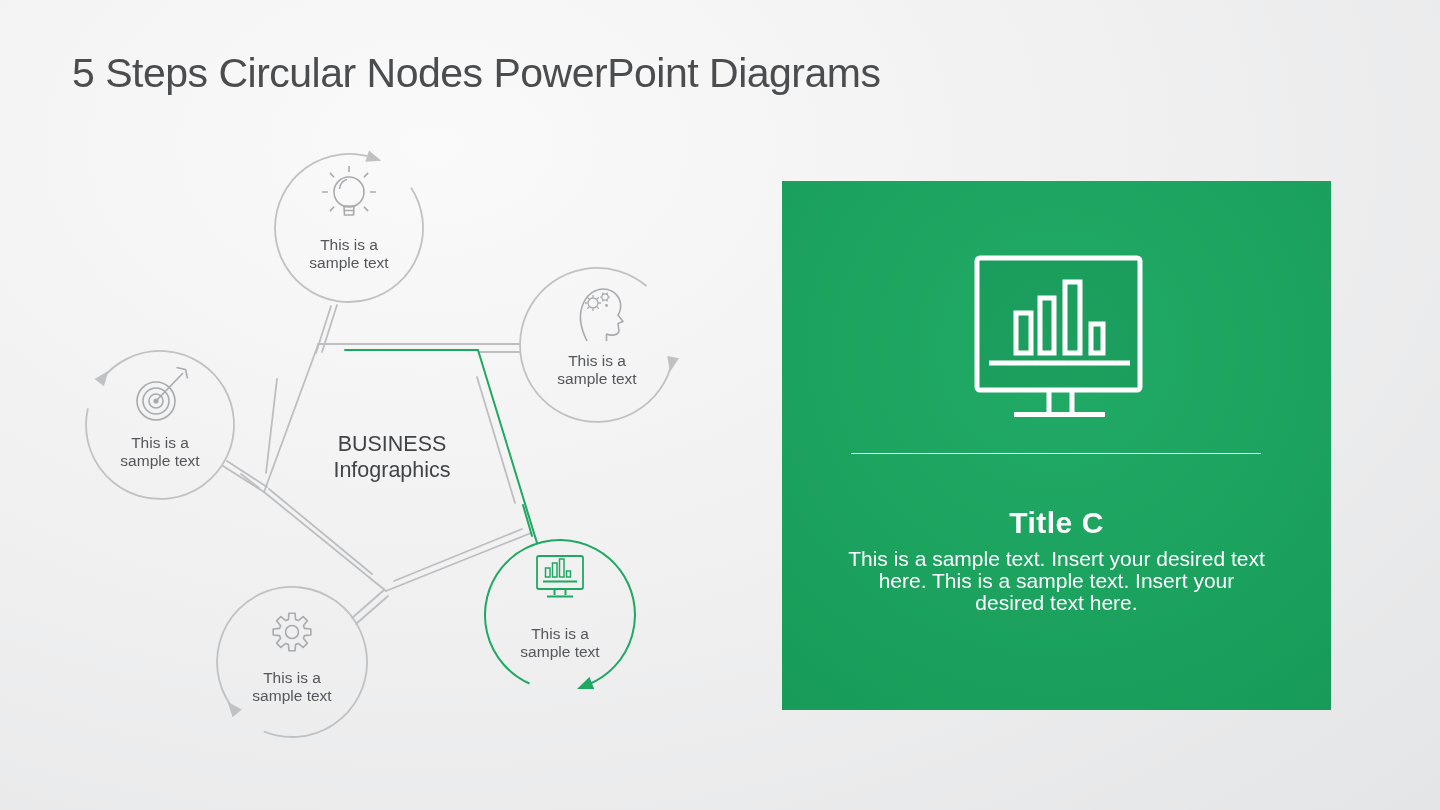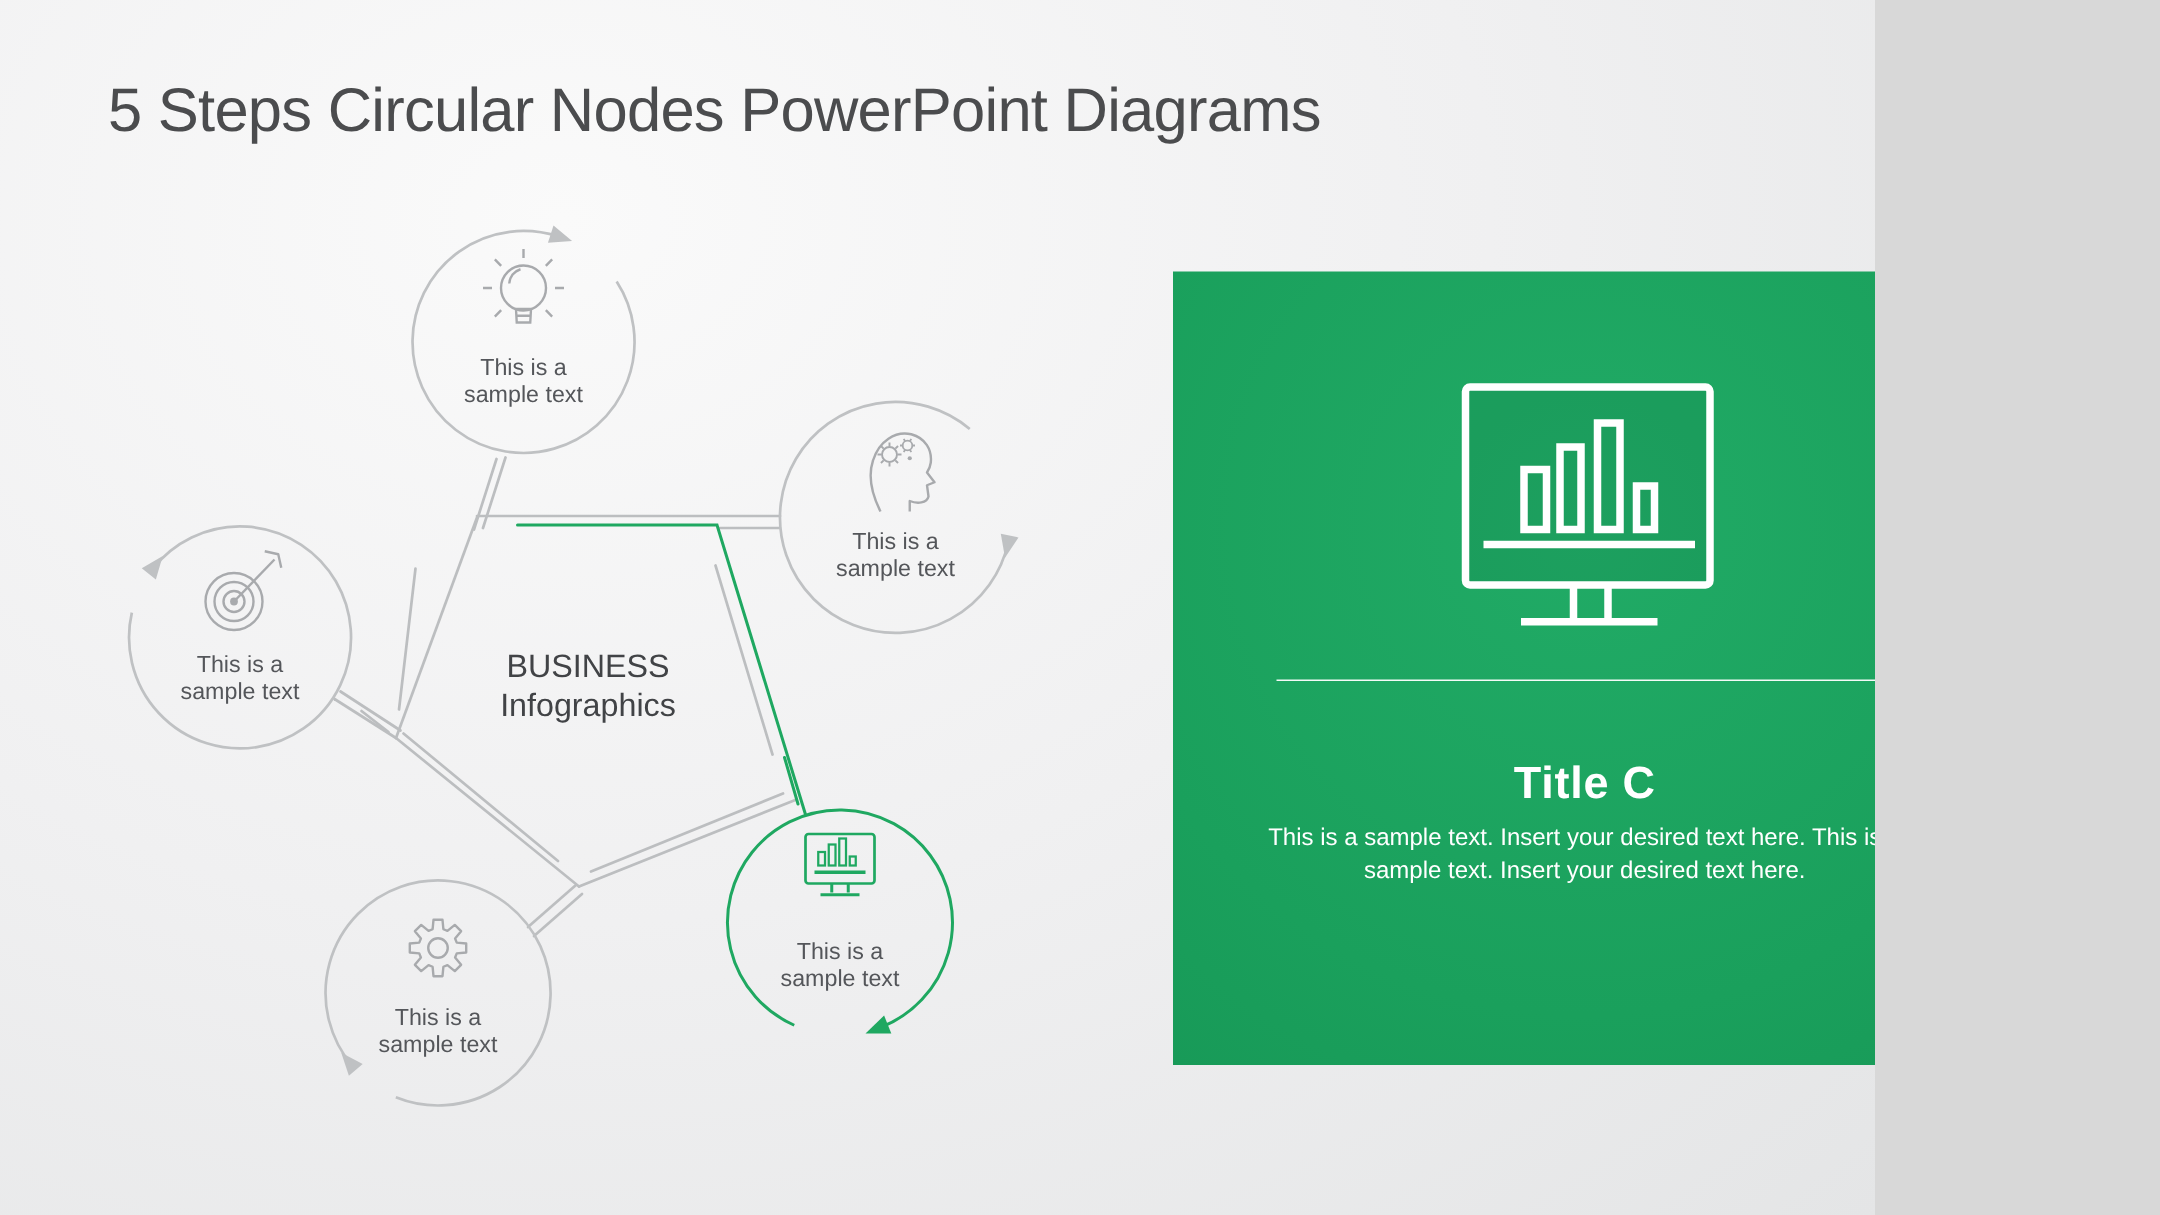--- a/index.html
+++ b/index.html
@@ -1,29 +1,29 @@
 <!DOCTYPE html>
 <html><head>
 <meta charset="utf-8">
 <style>
   html,body{margin:0;padding:0;background:#d8d8d8;font-family:"Liberation Sans",sans-serif;}
-  .slide{position:relative;width:1250px;height:810px;overflow:hidden;
+  .slide{position:relative;width:1440px;height:810px;overflow:hidden;
     background:radial-gradient(ellipse at 30% 18%, #fafafa 0%, #f0f0f1 50%, #e4e5e6 100%);}
   .slide-title{position:absolute;left:72px;top:50px;margin:0;
     font-size:41px;font-weight:300;letter-spacing:-0.5px;color:#4b4c4e;}
   svg.diagram{position:absolute;left:0;top:0;}
   .panel{position:absolute;left:782px;top:181px;width:549px;height:529px;
     background:radial-gradient(circle at 50% 32%, #21ab66 0%, #1aa05c 72%, #189a58 100%);}
   .panel-icon{position:absolute;left:0;top:0;}
   .panel-divider{position:absolute;left:69px;top:272px;width:410px;height:0;
     border-top:1.5px solid rgba(255,255,255,0.95);}
   .panel-title{position:absolute;left:0;top:325px;width:549px;margin:0;text-align:center;
     font-size:30px;font-weight:700;color:#ffffff;letter-spacing:0.5px;}
   .panel-body{position:absolute;left:60px;top:367px;width:429px;margin:0;text-align:center;
-    font-size:16px;line-height:22px;color:#ffffff;font-weight:400;}
+    font-size:21px;line-height:22px;color:#ffffff;font-weight:400;}
   .node-label{font-size:15.5px;fill:#54565a;}
   .center-label{font-size:21.5px;fill:#414346;}
 </style>
 </head>
 <body>
 
 <div class="slide">
 
   <h1 class="slide-title">5 Steps Circular Nodes PowerPoint Diagrams</h1>
 

